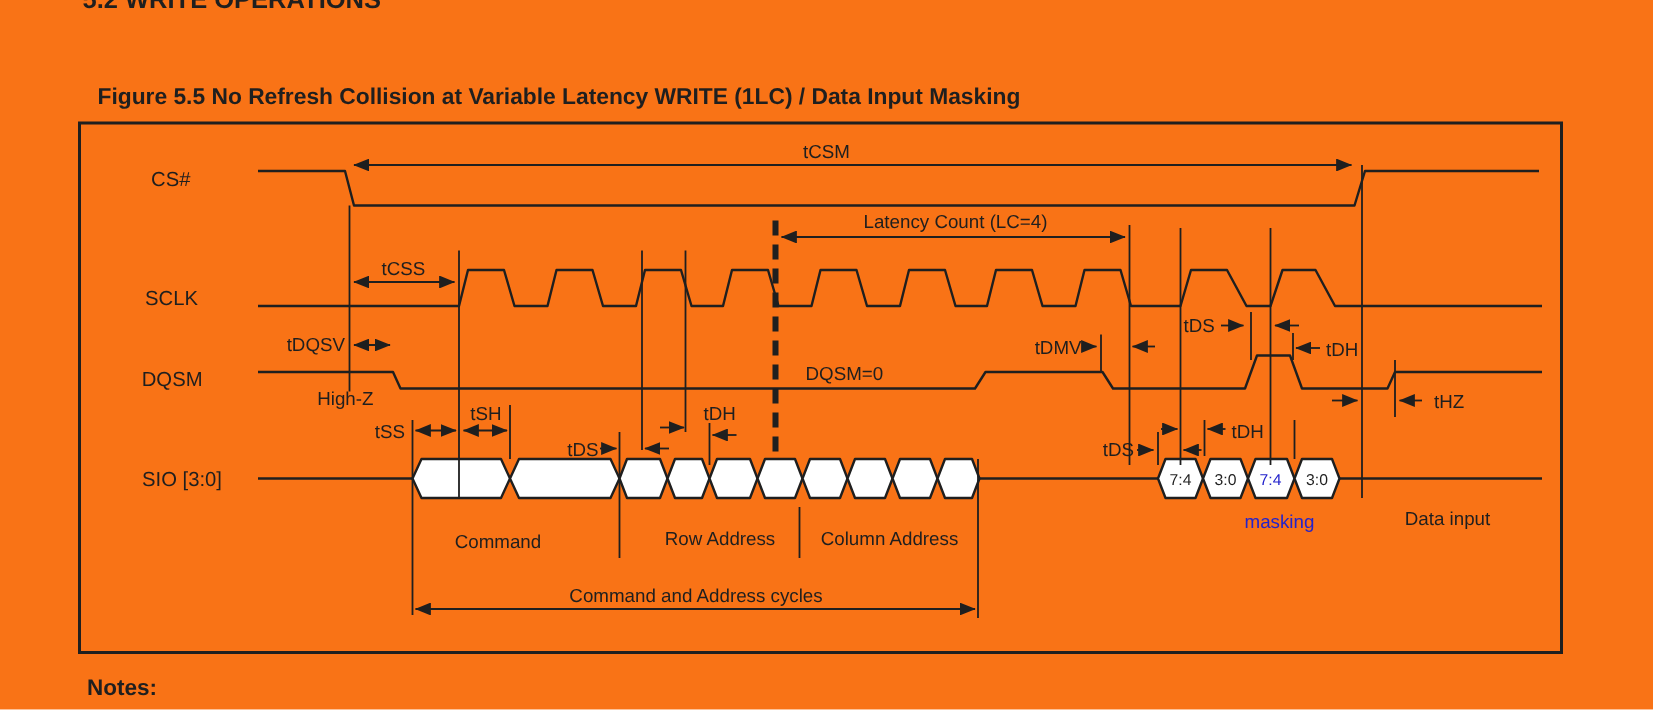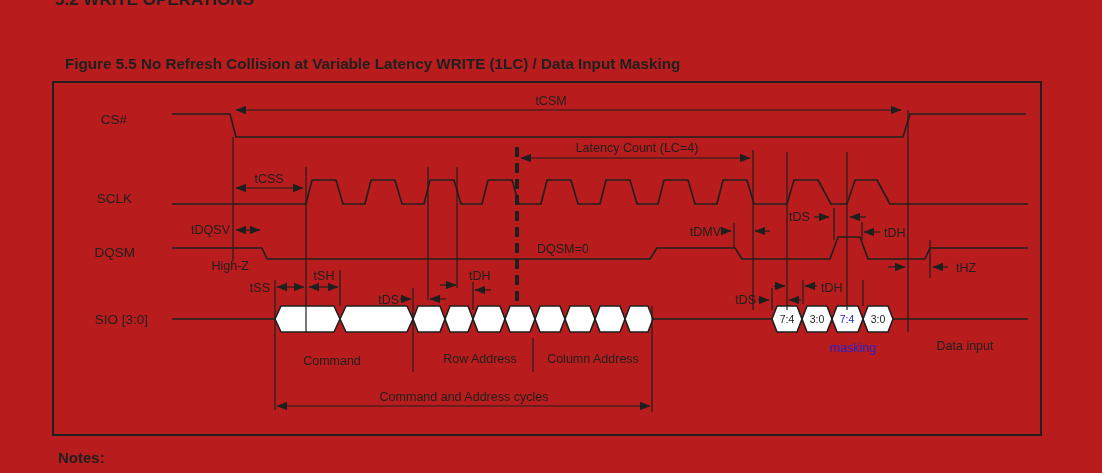--- a/index.html
+++ b/index.html
@@ -1,16 +1,16 @@
 <!DOCTYPE html>
 <html><head>
 <meta charset="utf-8">
 <style>
   html,body{margin:0;padding:0;background:#ffffff;}
-  .page{position:relative;width:1102px;height:473px;background:#b91c1c;overflow:hidden;
+  .page{position:relative;width:1102px;height:473px;background:#f97316;overflow:hidden;
         font-family:"Liberation Sans", sans-serif;}
   svg{display:block;}
   text{font-family:"Liberation Sans", sans-serif;fill:#1f1f1f;}
   .t12{font-size:12.5px;}
   .t13{font-size:13.5px;}
   .t10{font-size:10.5px;}
   .title{font-size:15.2px;font-weight:bold;}
   .notes{font-size:15px;font-weight:bold;}
   .clip{font-size:17px;font-weight:bold;}
   .blue{fill:#2323cc;}

